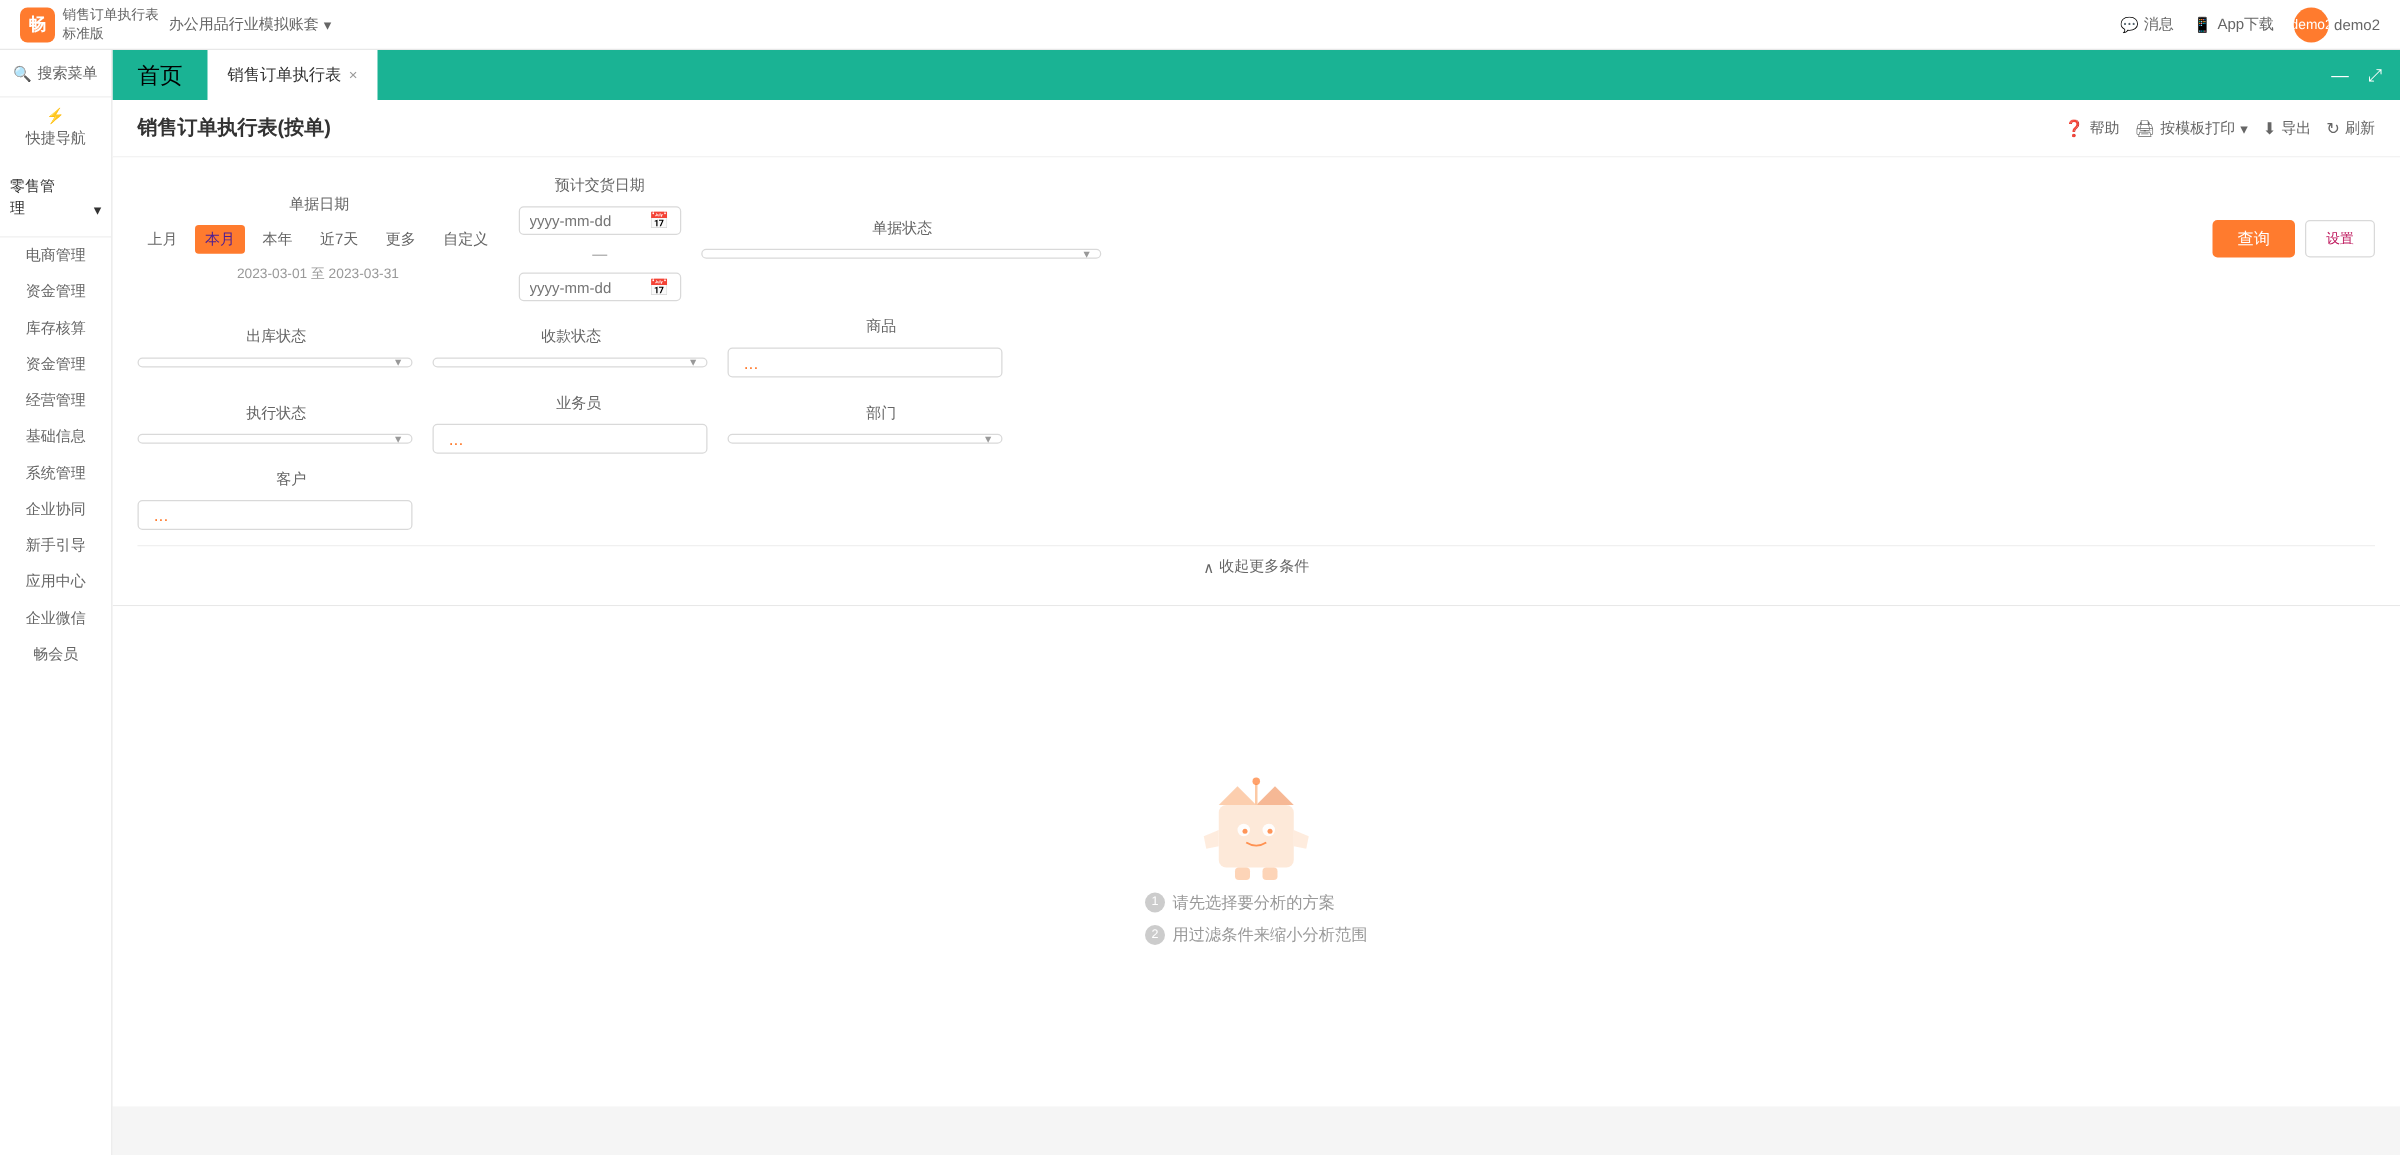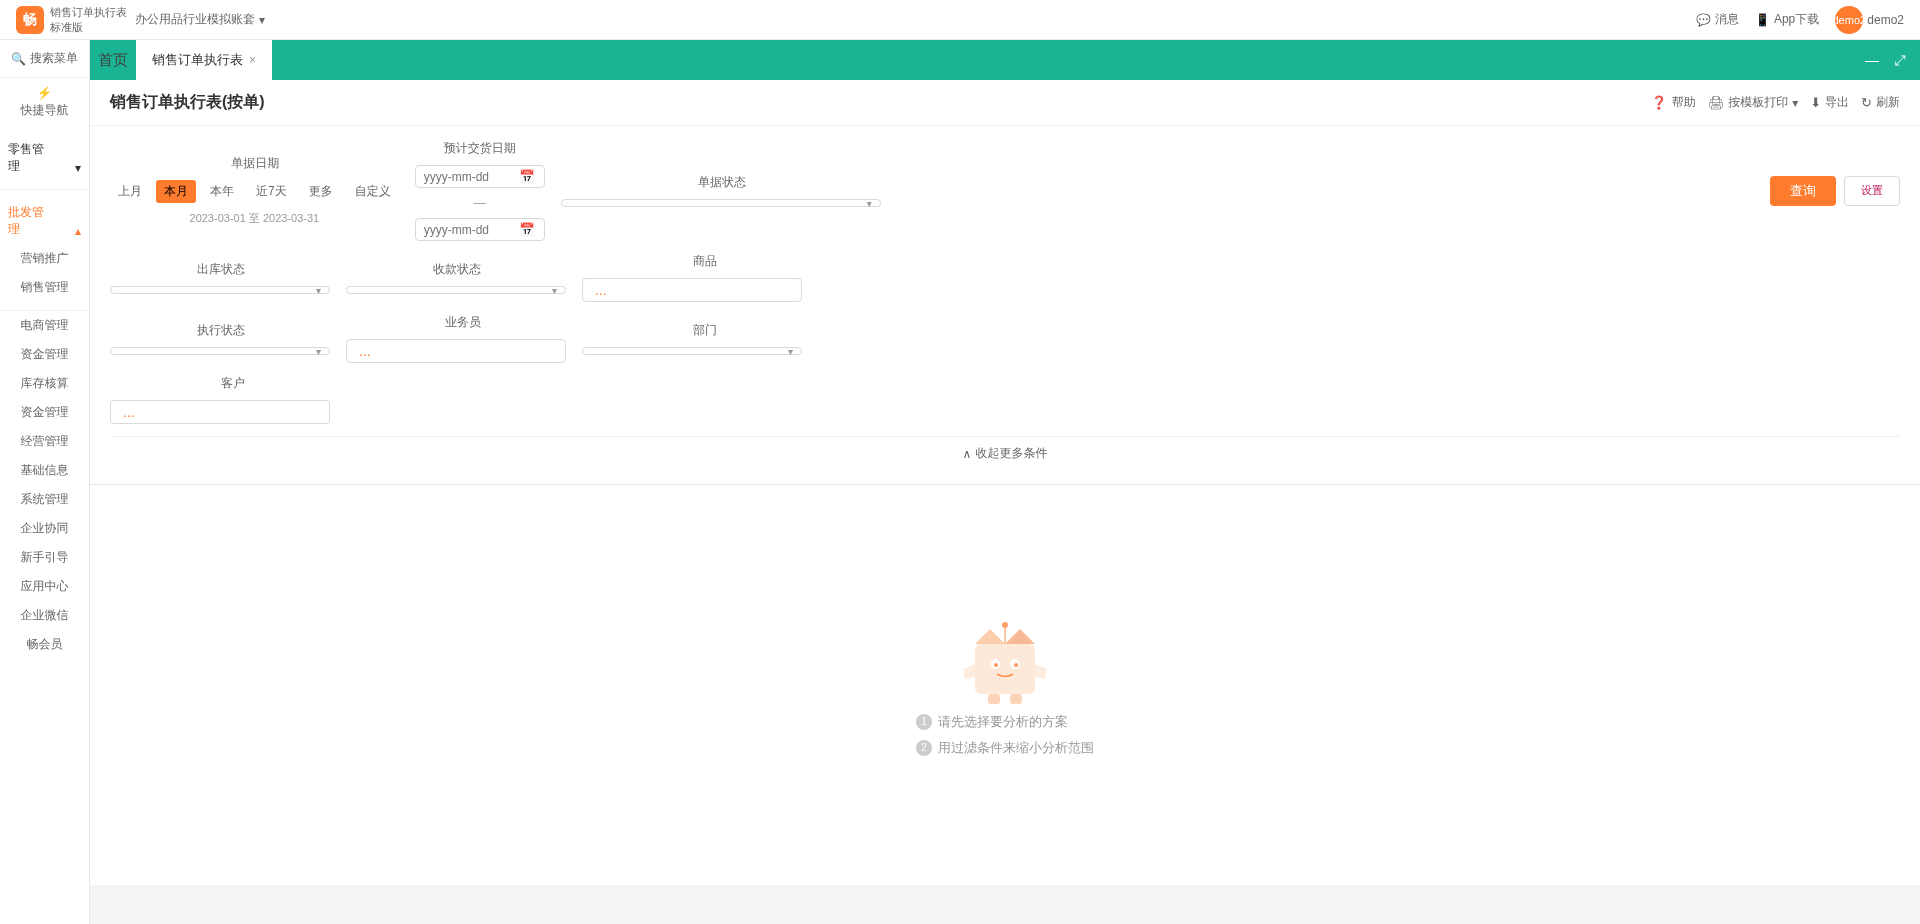--- a/index.html
+++ b/index.html
@@ -26,21 +26,21 @@
     .sidebar-section { padding: 8px 0; border-bottom: 1px solid #f0f0f0; }
     .sidebar-section-title { display: flex; align-items: flex-end; justify-content: center; gap: 21px; font-size: 12px; color: #333; padding: 6px 8px; cursor: pointer; font-weight: 500; }
     .sidebar-section-title.active { color: #ff7b2e; }
     .sidebar-item { padding: 6px 4px; text-align: center; font-size: 12px; color: #666; cursor: pointer; }
 
     
     .content-area { flex: 1; display: flex; flex-direction: column; overflow: hidden; }
 
     
     .tab-bar { height: 40px; background: #1ab394; display: flex; align-items: center; padding: 0; flex-shrink: 0; }
-    .tab-home { padding: 0 8px; height: 100%; display: flex; align-items: center; color: #404040; font-size: 15px; cursor: pointer; }
+    .tab-home { padding: 0 20px; height: 100%; display: flex; align-items: center; color: #000000; font-size: 18px; cursor: pointer; }
     .tab-item { padding: 0 16px; height: 100%; display: flex; align-items: center; background: #fff; color: #333; font-size: 13px; cursor: pointer; gap: 6px; position: relative; }
     .tab-close { color: #999; font-size: 12px; cursor: pointer; line-height: 1; }
     .tab-right-controls { margin-left: auto; display: flex; align-items: center; padding-right: 8px; gap: 4px; }
     .tab-ctrl-btn { color: white; cursor: pointer; width: 24px; height: 24px; display: flex; align-items: center; justify-content: center; font-size: 14px; }
 
     
     .page-content { flex: 1; overflow-y: auto; background: #f5f5f5; padding: 0; }
     .page-inner { background: #fff; margin: 0; }
 
     
@@ -67,21 +67,21 @@
     
     .filter-panel { flex: 1; padding: 14px 20px; }
     .filter-row { display: flex; align-items: center; gap: 16px; margin-bottom: 12px; flex-wrap: wrap; }
     .filter-item { display: flex; align-items: center; gap: 8px; flex-direction: column; }
     .filter-label { font-size: 12px; color: #666; white-space: nowrap; min-width: 50px; text-align: right; }
     .filter-label-wide { min-width: 60px; }
 
     
     .date-filter { display: flex; align-items: center; gap: 6px; }
     .date-tab { padding: 3px 8px; font-size: 12px; color: #666; cursor: pointer; border-radius: 3px; }
-    .date-tab.active { background: #ff7b2e; color: #000000; border-radius: 3px; }
+    .date-tab.active { background: #ff7b2e; color: #4c1d95; border-radius: 3px; }
     .date-range-text { font-size: 11px; color: #999; }
 
     .date-input-wrapper { display: flex; align-items: center; border: 1px solid #d9d9d9; border-radius: 4px; padding: 3px 8px; background: #fff; gap: 16px; min-width: 130px; }
     .date-input-wrapper input { border: none; outline: none; font-size: 12px; color: #bbb; width: 80px; background: transparent; }
     .date-sep { color: #999; font-size: 12px; }
 
     .select-wrapper { position: relative; display: flex; align-items: center; border: 1px solid #d9d9d9; border-radius: 4px; padding: 3px 24px 3px 8px; background: #fff; min-width: 220px; cursor: pointer; }
     .select-placeholder { font-size: 12px; color: #bbb; }
     .select-arrow { position: absolute; right: 8px; color: #999; font-size: 10px; }
 
@@ -146,32 +146,20 @@
       <span>搜索菜单</span>
     </div>
     <div class="sidebar-nav-item">
       <span>⚡</span>
       <span>快捷导航</span>
     </div>
     <div class="sidebar-section">
       <div class="sidebar-section-title">
         <span>零售管理</span>
         <span>▾</span>
-      </div>
-    </div>
-    <div class="sidebar-section">
-      <div class="sidebar-section-title active">
-        <span>批发管理</span>
-        <span>▴</span>
-      </div>
-      <div class="sidebar-item">
-        <span>营销推广</span>
-      </div>
-      <div class="sidebar-item">
-        <span>销售管理</span>
       </div>
     </div>
     <div class="sidebar-item">
       <span>电商管理</span>
     </div>
     <div class="sidebar-item">
       <span>资金管理</span>
     </div>
     <div class="sidebar-item">
       <span>库存核算</span>

